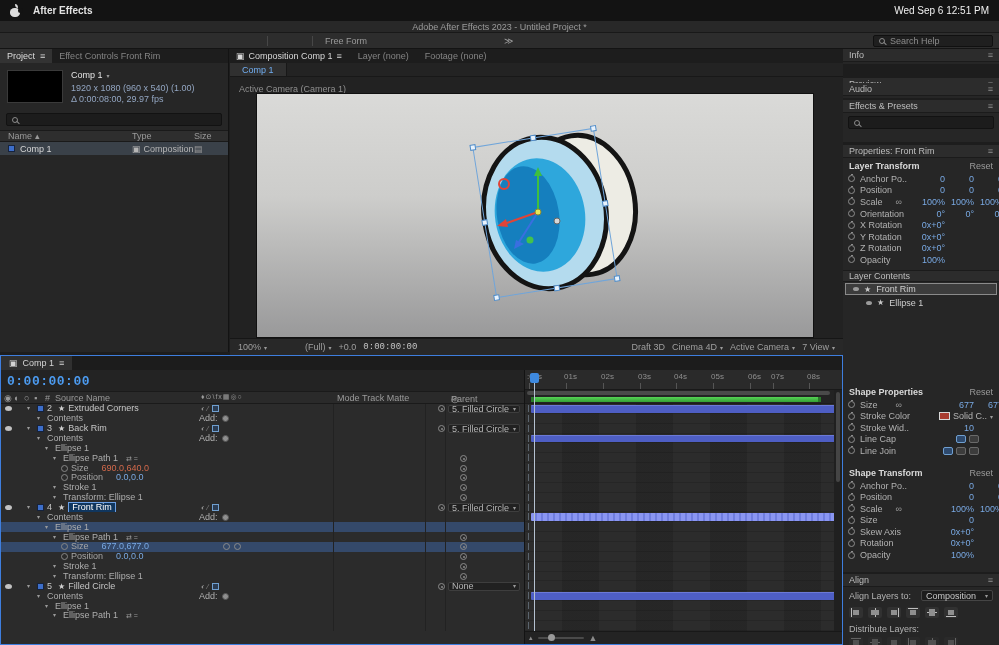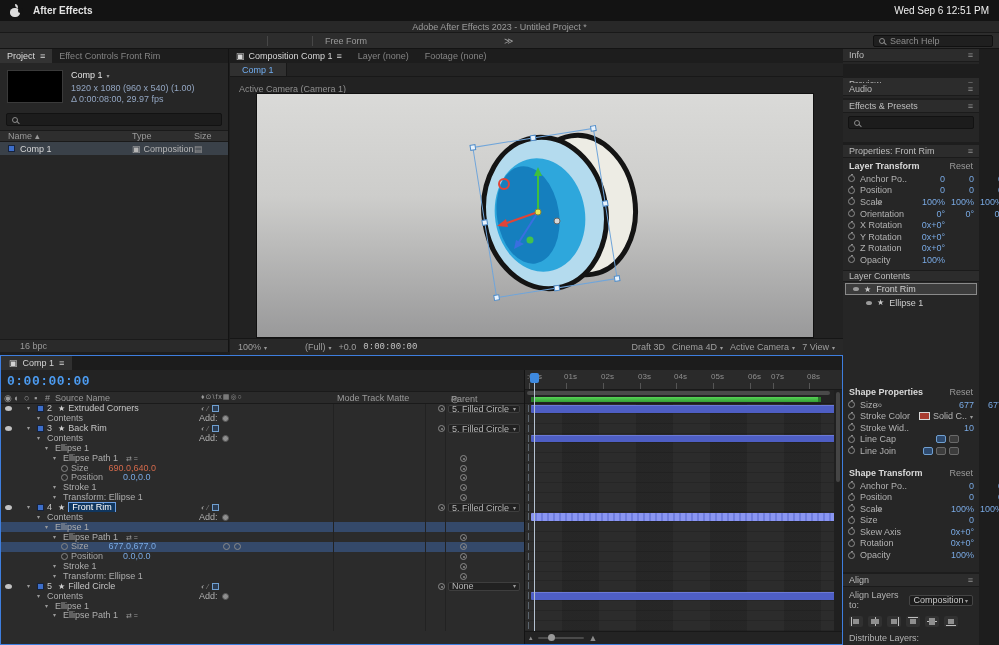--- a/index.html
+++ b/index.html
@@ -28,21 +28,21 @@
 #toolbar .ws{display:flex;gap:15px;margin-left:40px;color:#9f9f9f;white-space:nowrap}
 .ws .active{color:#6fb1f5}
 #toolbar .more{margin-left:14px;color:#9f9f9f}
 #toolbar .srch{margin-left:auto;display:flex;align-items:center;gap:5px;background:#1f1f1f;border:1px solid #101010;height:12px;width:120px;padding:0 5px;color:#8b8b8b;border-radius:2px;flex:none}
 .mag{width:6px;height:6px;border:1px solid #8a8a8a;border-radius:50%;position:relative;flex:none}
 .mag::after{content:"";position:absolute;width:4px;height:1px;background:#8a8a8a;transform:rotate(45deg);right:-3px;bottom:-1px}
 
 
 .phead{height:13px;background:#2c2c2c;border-bottom:1px solid #1b1b1b;display:flex;align-items:center;padding:0 6px;color:#bdbdbd}
 .phead .pm{margin-left:auto;color:#8f8f8f}
-.sec{position:absolute;left:843px;width:136px;background:#262626}
+.sec{position:absolute;left:843px;width:156px;background:#262626}
 
 
 #project{position:absolute;left:0;top:49px;width:229px;height:303px;background:#262626;border-right:1px solid #131313}
 #project .tabs{height:14px;background:#1d1d1d;display:flex;align-items:stretch}
 .ptab{padding:0 7px;display:flex;align-items:center;gap:5px}
 .ptab.active{background:#333;color:#dadada}
 .ptab.inactive{color:#848484}
 #project .meta{display:flex;padding:7px 7px 5px;gap:8px}
 #project .thumb{width:56px;height:33px;background:#000;border:1px solid #3a3a3a;flex:none}
 #project .cname{color:#e3e3e3;margin-bottom:3px;display:flex;gap:4px;align-items:center}
@@ -143,21 +143,21 @@
 .chipc{display:none;width:7px;height:7px;background:#3d6ec9;border:1px solid #15223c;flex:none}
 .lay .chipc{display:inline-block}
 .lnum{display:none;width:8px;color:#c8c8c8}
 .lay .lnum{display:inline-block}
 .starc{display:none;color:#d0d0d0;font-size:8px}
 .lay .starc{display:inline-block}
 .lname{color:#c6c6c6;white-space:nowrap}
 .grp .lname,.prp .lname{color:#adadad}
 .val .lname{color:#a5a5a5}
 .sel .lname{background:#10365e;border:1px solid #6b9fe4;padding:0 3px;color:#fff}
-.lval{margin-left:17px;color:#79a9e3;white-space:nowrap}
+.lval{margin-left:10px;color:#79a9e3;white-space:nowrap}
 .orange .lval{color:#d2694b}
 .valstop{display:none;width:7px;height:7px;border:1px solid #868686;border-radius:50%;flex:none}
 .val .valstop{display:inline-block}
 .addw{display:none;position:absolute;left:198px;align-items:center;gap:4px;color:#b0b0b0}
 .grp .addw{display:flex}
 .addbtn{width:7px;height:7px;border-radius:50%;background:#8f8f8f;border:1px solid #555}
 .swc{display:none;position:absolute;left:200px;align-items:center;gap:4px;color:#8f8f8f;font-size:7px}
 .lay .swc{display:flex}
 .cube{width:7px;height:7px;border:1px solid #6f9fd0;background:#2b3c52}
 .pathi{display:none;color:#9a9a9a;font-size:7px;margin-left:5px}
@@ -318,35 +318,20 @@
   </div>
   <div class="prow1">
     <span class="chip"></span>
     <span class="nm">Comp 1</span>
     <span class="tp">
         <span>▣</span>
         <span>Composition</span>
       </span>
     <span class="ri">▤</span>
   </div>
-  <div class="pfoot">
-    <span style="display:flex;gap:7px">
-
-    <span></span>
-        <span></span>
-      </span>
-    <span>16 bpc</span>
-    <span style="display:flex;gap:7px">
-
-    <span></span>
-        <span></span>
-        <span></span>
-        <span></span>
-      </span>
-  </div>
 </div>
 
 <div id="comp">
   <div class="tabs">
     <span class="active">
       <span>▣</span>
       <span>Composition Comp 1</span>
       <span class="pm">≡</span>
     </span>
     <span class="inactive">Layer (none)</span>

